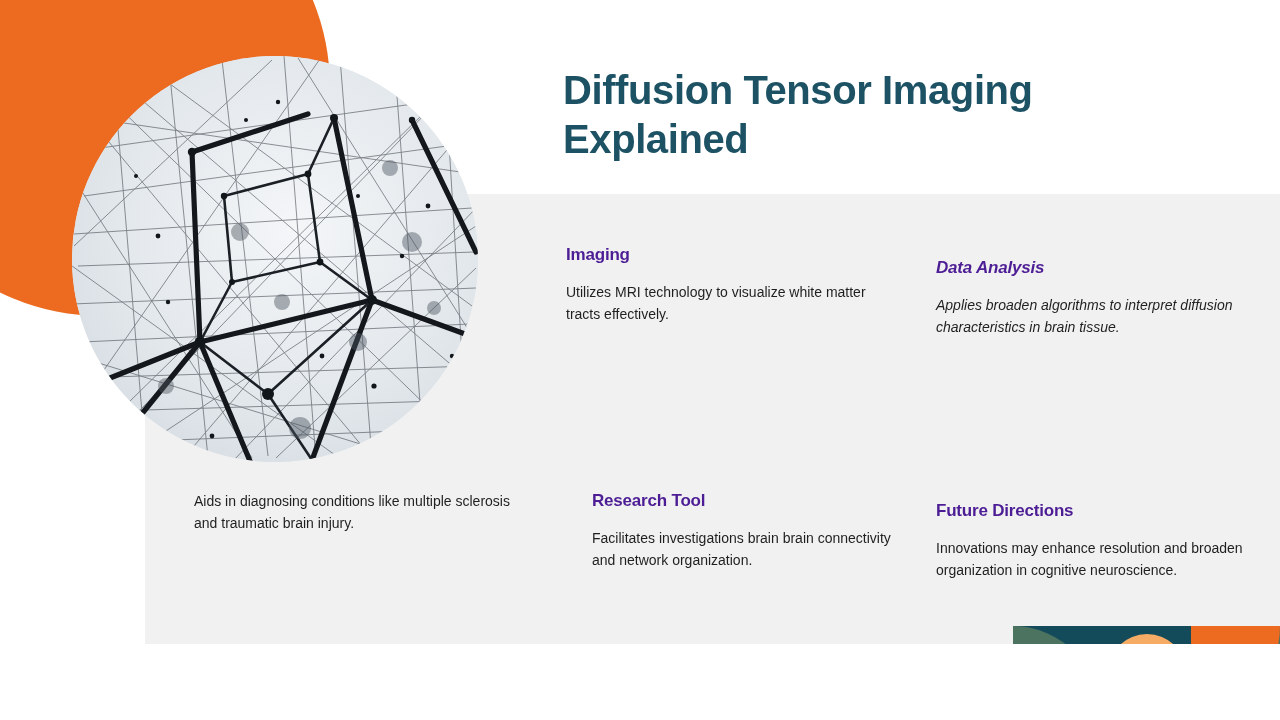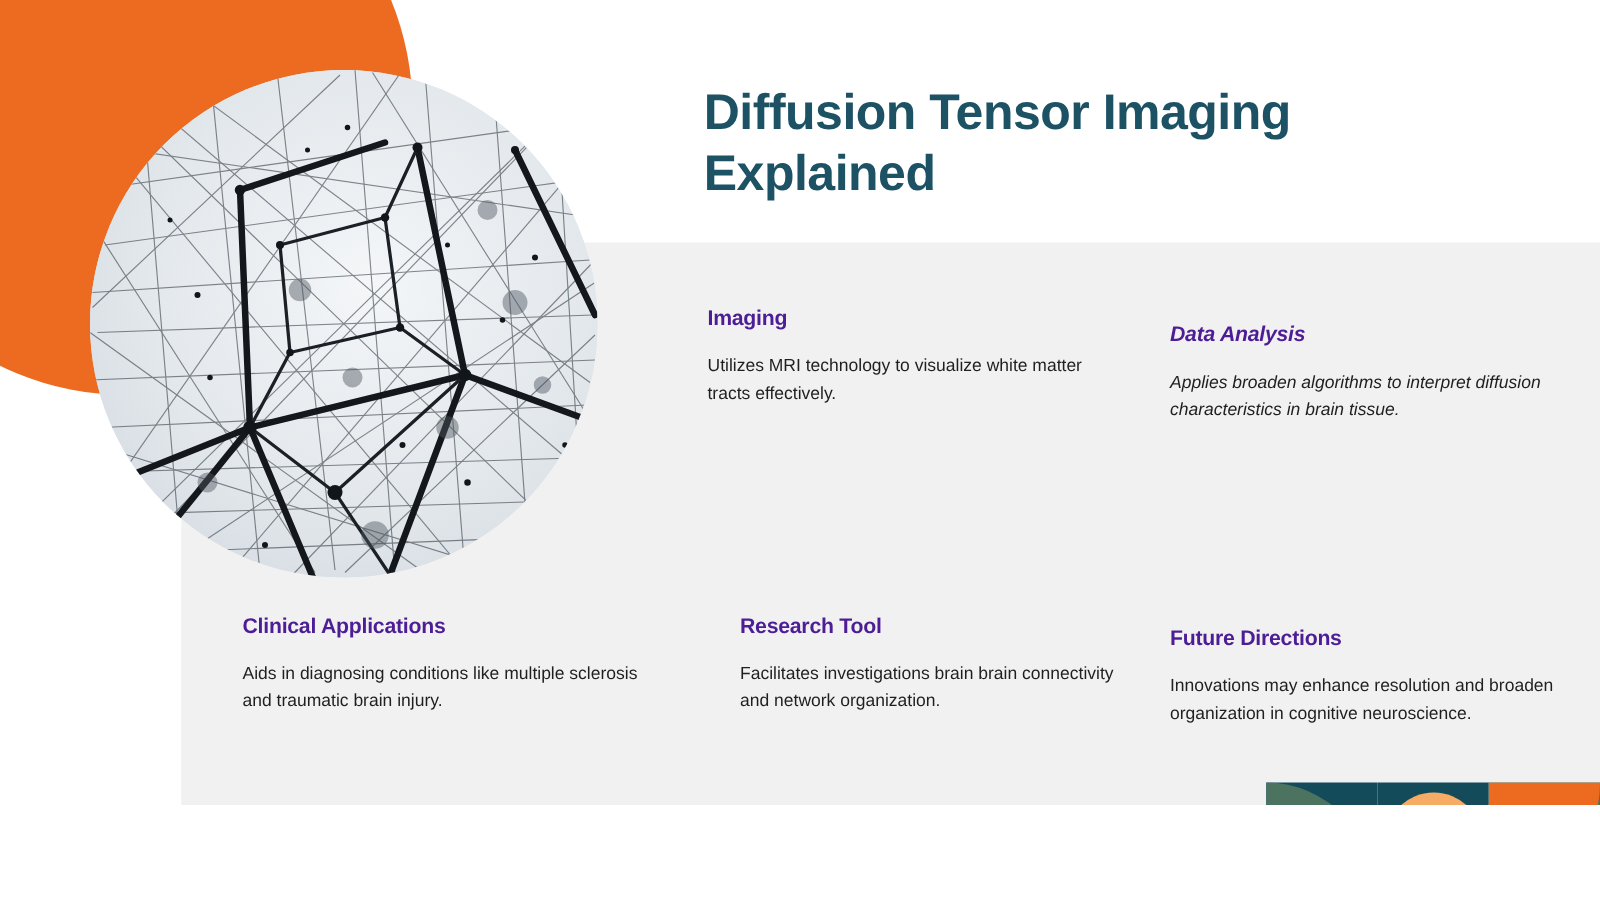--- a/index.html
+++ b/index.html
@@ -299,21 +299,20 @@
       <p class="heading">Imaging</p>
       <p class="body">Utilizes MRI technology to visualize white matter tracts effectively.</p>
     </div>
 
     <div class="cell cell-data-analysis">
       <p class="heading">Data Analysis</p>
       <p class="body">Applies broaden algorithms to interpret diffusion characteristics in brain tissue.</p>
     </div>
 
     <div class="cell cell-clinical">
-      <p class="heading">Clinical Applications</p>
       <p class="body">Aids in diagnosing conditions like multiple sclerosis and traumatic brain injury.</p>
     </div>
 
     <div class="cell cell-research">
       <p class="heading">Research Tool</p>
       <p class="body">Facilitates investigations brain brain connectivity and network organization.</p>
     </div>
 
     <div class="cell cell-future">
       <p class="heading">Future Directions</p>

